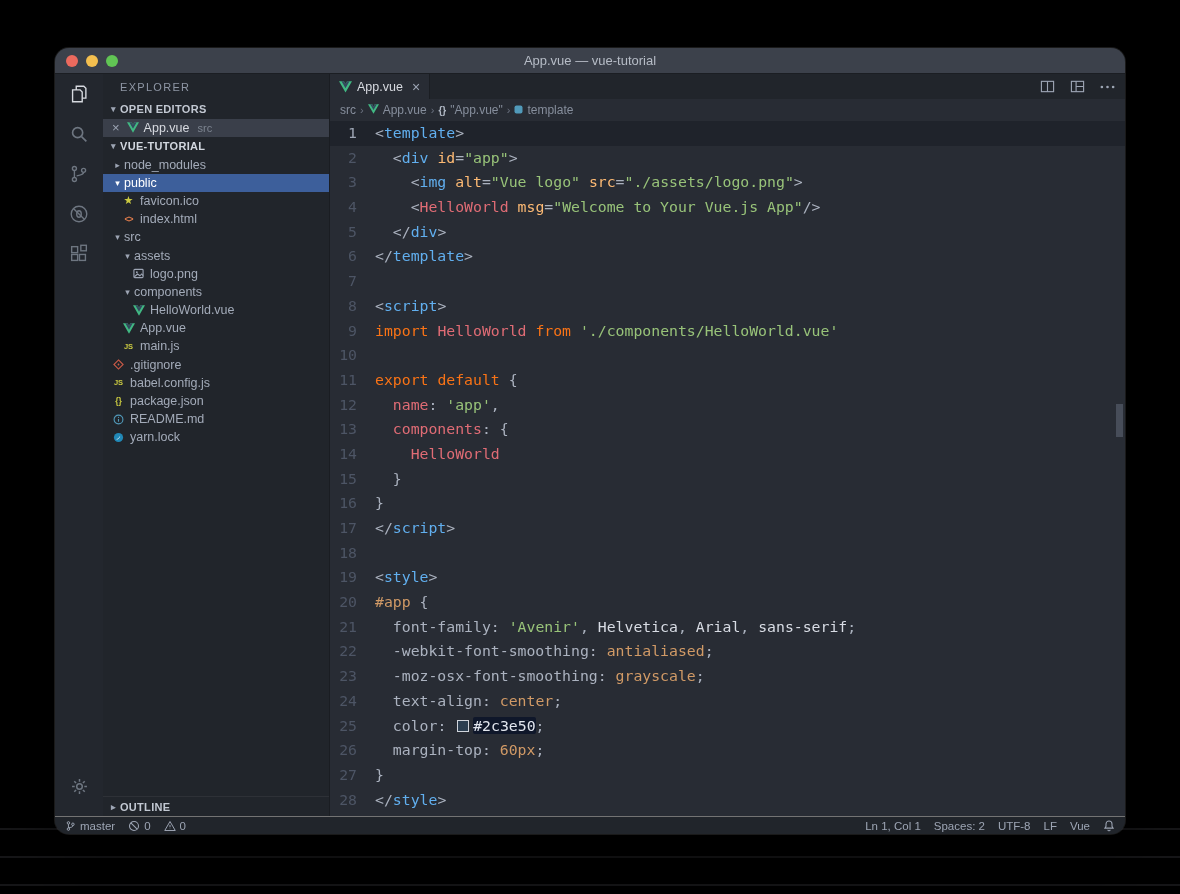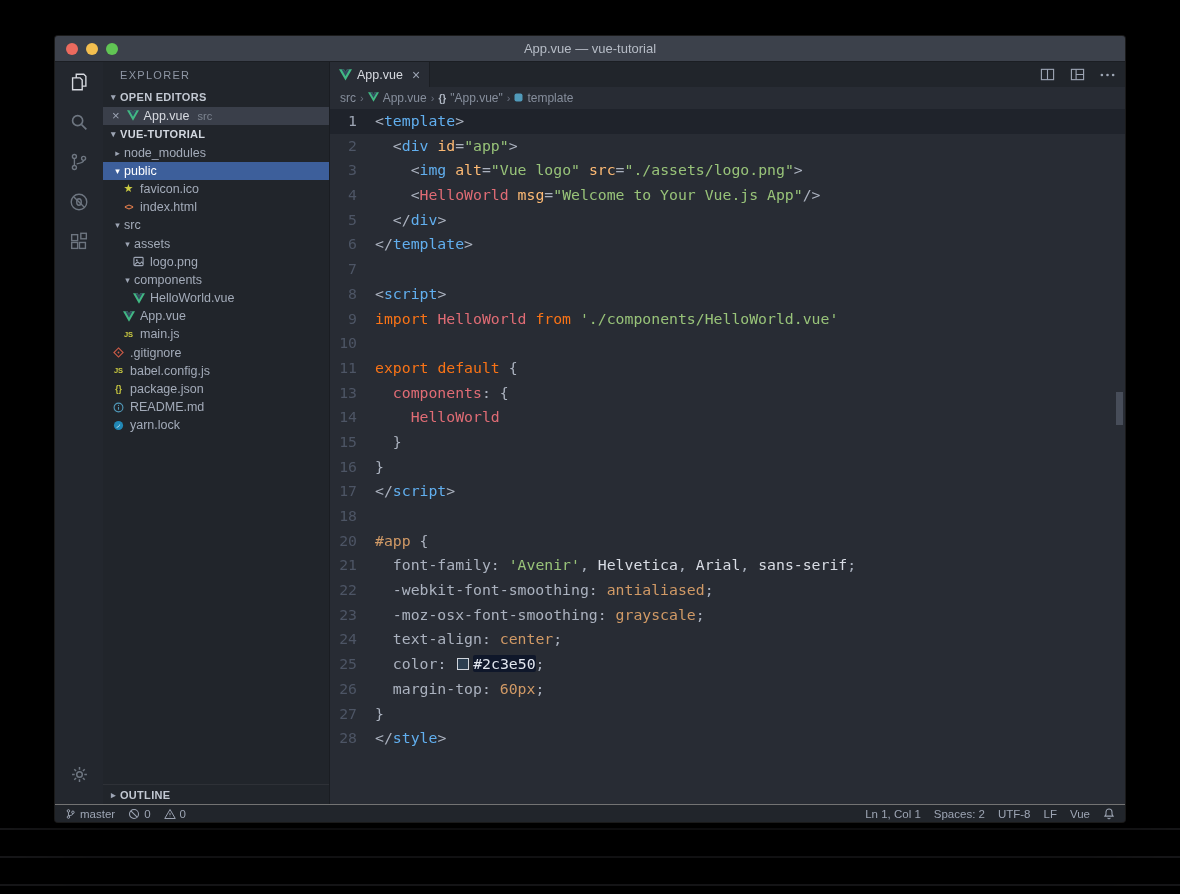--- a/index.html
+++ b/index.html
@@ -1,22 +1,22 @@
 <!DOCTYPE html>
 <html><head>
 <meta charset="utf-8">
 <style>
   *{margin:0;padding:0;box-sizing:border-box}
   html,body{width:1180px;height:894px;overflow:hidden}
   body{background:#000;font-family:"Liberation Sans",sans-serif}
   .screen{position:relative;width:1180px;height:894px;background:#000}
   .bgline{position:absolute;left:0;width:100%;height:2px;background:#161618}
 
-  .window{position:absolute;left:55px;top:36px;width:1070px;height:786px;background:#21252b;
-    border-radius:3px;overflow:hidden;
+  .window{position:absolute;left:55px;top:48px;width:1070px;height:786px;background:#21252b;
+    border-radius:14px;overflow:hidden;
     box-shadow:0 0 0 1px rgba(255,255,255,.10),0 24px 70px rgba(0,0,0,.6)}
 
   
   .titlebar{height:26px;background:#3c414b;border-bottom:1px solid #1b1e23;display:flex;align-items:center;justify-content:center;position:relative}
   .traffic{position:absolute;left:11px;top:0;height:100%;display:flex;align-items:center;gap:8px}
   .light{width:12px;height:12px;border-radius:50%;display:inline-block}
   .light.red{background:#ec6a5e}.light.yellow{background:#f4bf4f}.light.green{background:#61c554}
   .title-text{font-size:13px;color:#b6bcc6}
 
   .main{display:flex;height:742px}
@@ -385,20 +385,24 @@
             </div>
             <div class="code-line">
               <div class="gutter">10</div>
               <div class="code-text"></div>
             </div>
             <div class="code-line">
               <div class="gutter">11</div>
               <div class="code-text"><span class="tok-kw">export</span><span class="tok-pun"> </span><span class="tok-kw">default</span><span class="tok-pun"> {</span></div>
             </div>
             <div class="code-line">
+              <div class="gutter">12</div>
+              <div class="code-text"><span class="tok-pun">  </span><span class="tok-key">name</span><span class="tok-pun">: </span><span class="tok-str">'app'</span><span class="tok-pun">,</span></div>
+            </div>
+            <div class="code-line">
               <div class="gutter">13</div>
               <div class="code-text"><span class="tok-pun">  </span><span class="tok-key">components</span><span class="tok-pun">: {</span></div>
             </div>
             <div class="code-line">
               <div class="gutter">14</div>
               <div class="code-text"><span class="tok-pun">    </span><span class="tok-cmp">HelloWorld</span></div>
             </div>
             <div class="code-line">
               <div class="gutter">15</div>
               <div class="code-text"><span class="tok-pun">  }</span></div>
@@ -407,20 +411,24 @@
               <div class="gutter">16</div>
               <div class="code-text"><span class="tok-pun">}</span></div>
             </div>
             <div class="code-line">
               <div class="gutter">17</div>
               <div class="code-text"><span class="tok-pun">&lt;/</span><span class="tok-tag">script</span><span class="tok-pun">&gt;</span></div>
             </div>
             <div class="code-line">
               <div class="gutter">18</div>
               <div class="code-text"></div>
+            </div>
+            <div class="code-line">
+              <div class="gutter">19</div>
+              <div class="code-text"><span class="tok-pun">&lt;</span><span class="tok-tag">style</span><span class="tok-pun">&gt;</span></div>
             </div>
             <div class="code-line">
               <div class="gutter">20</div>
               <div class="code-text"><span class="tok-sel">#app</span><span class="tok-pun"> {</span></div>
             </div>
             <div class="code-line">
               <div class="gutter">21</div>
               <div class="code-text"><span class="tok-pun">  </span><span class="tok-prop">font-family</span><span class="tok-pun">: </span><span class="tok-str">'Avenir'</span><span class="tok-pun">, </span><span class="tok-wht">Helvetica</span><span class="tok-pun">, </span><span class="tok-wht">Arial</span><span class="tok-pun">, </span><span class="tok-wht">sans-serif</span><span class="tok-pun">;</span></div>
             </div>
             <div class="code-line">

